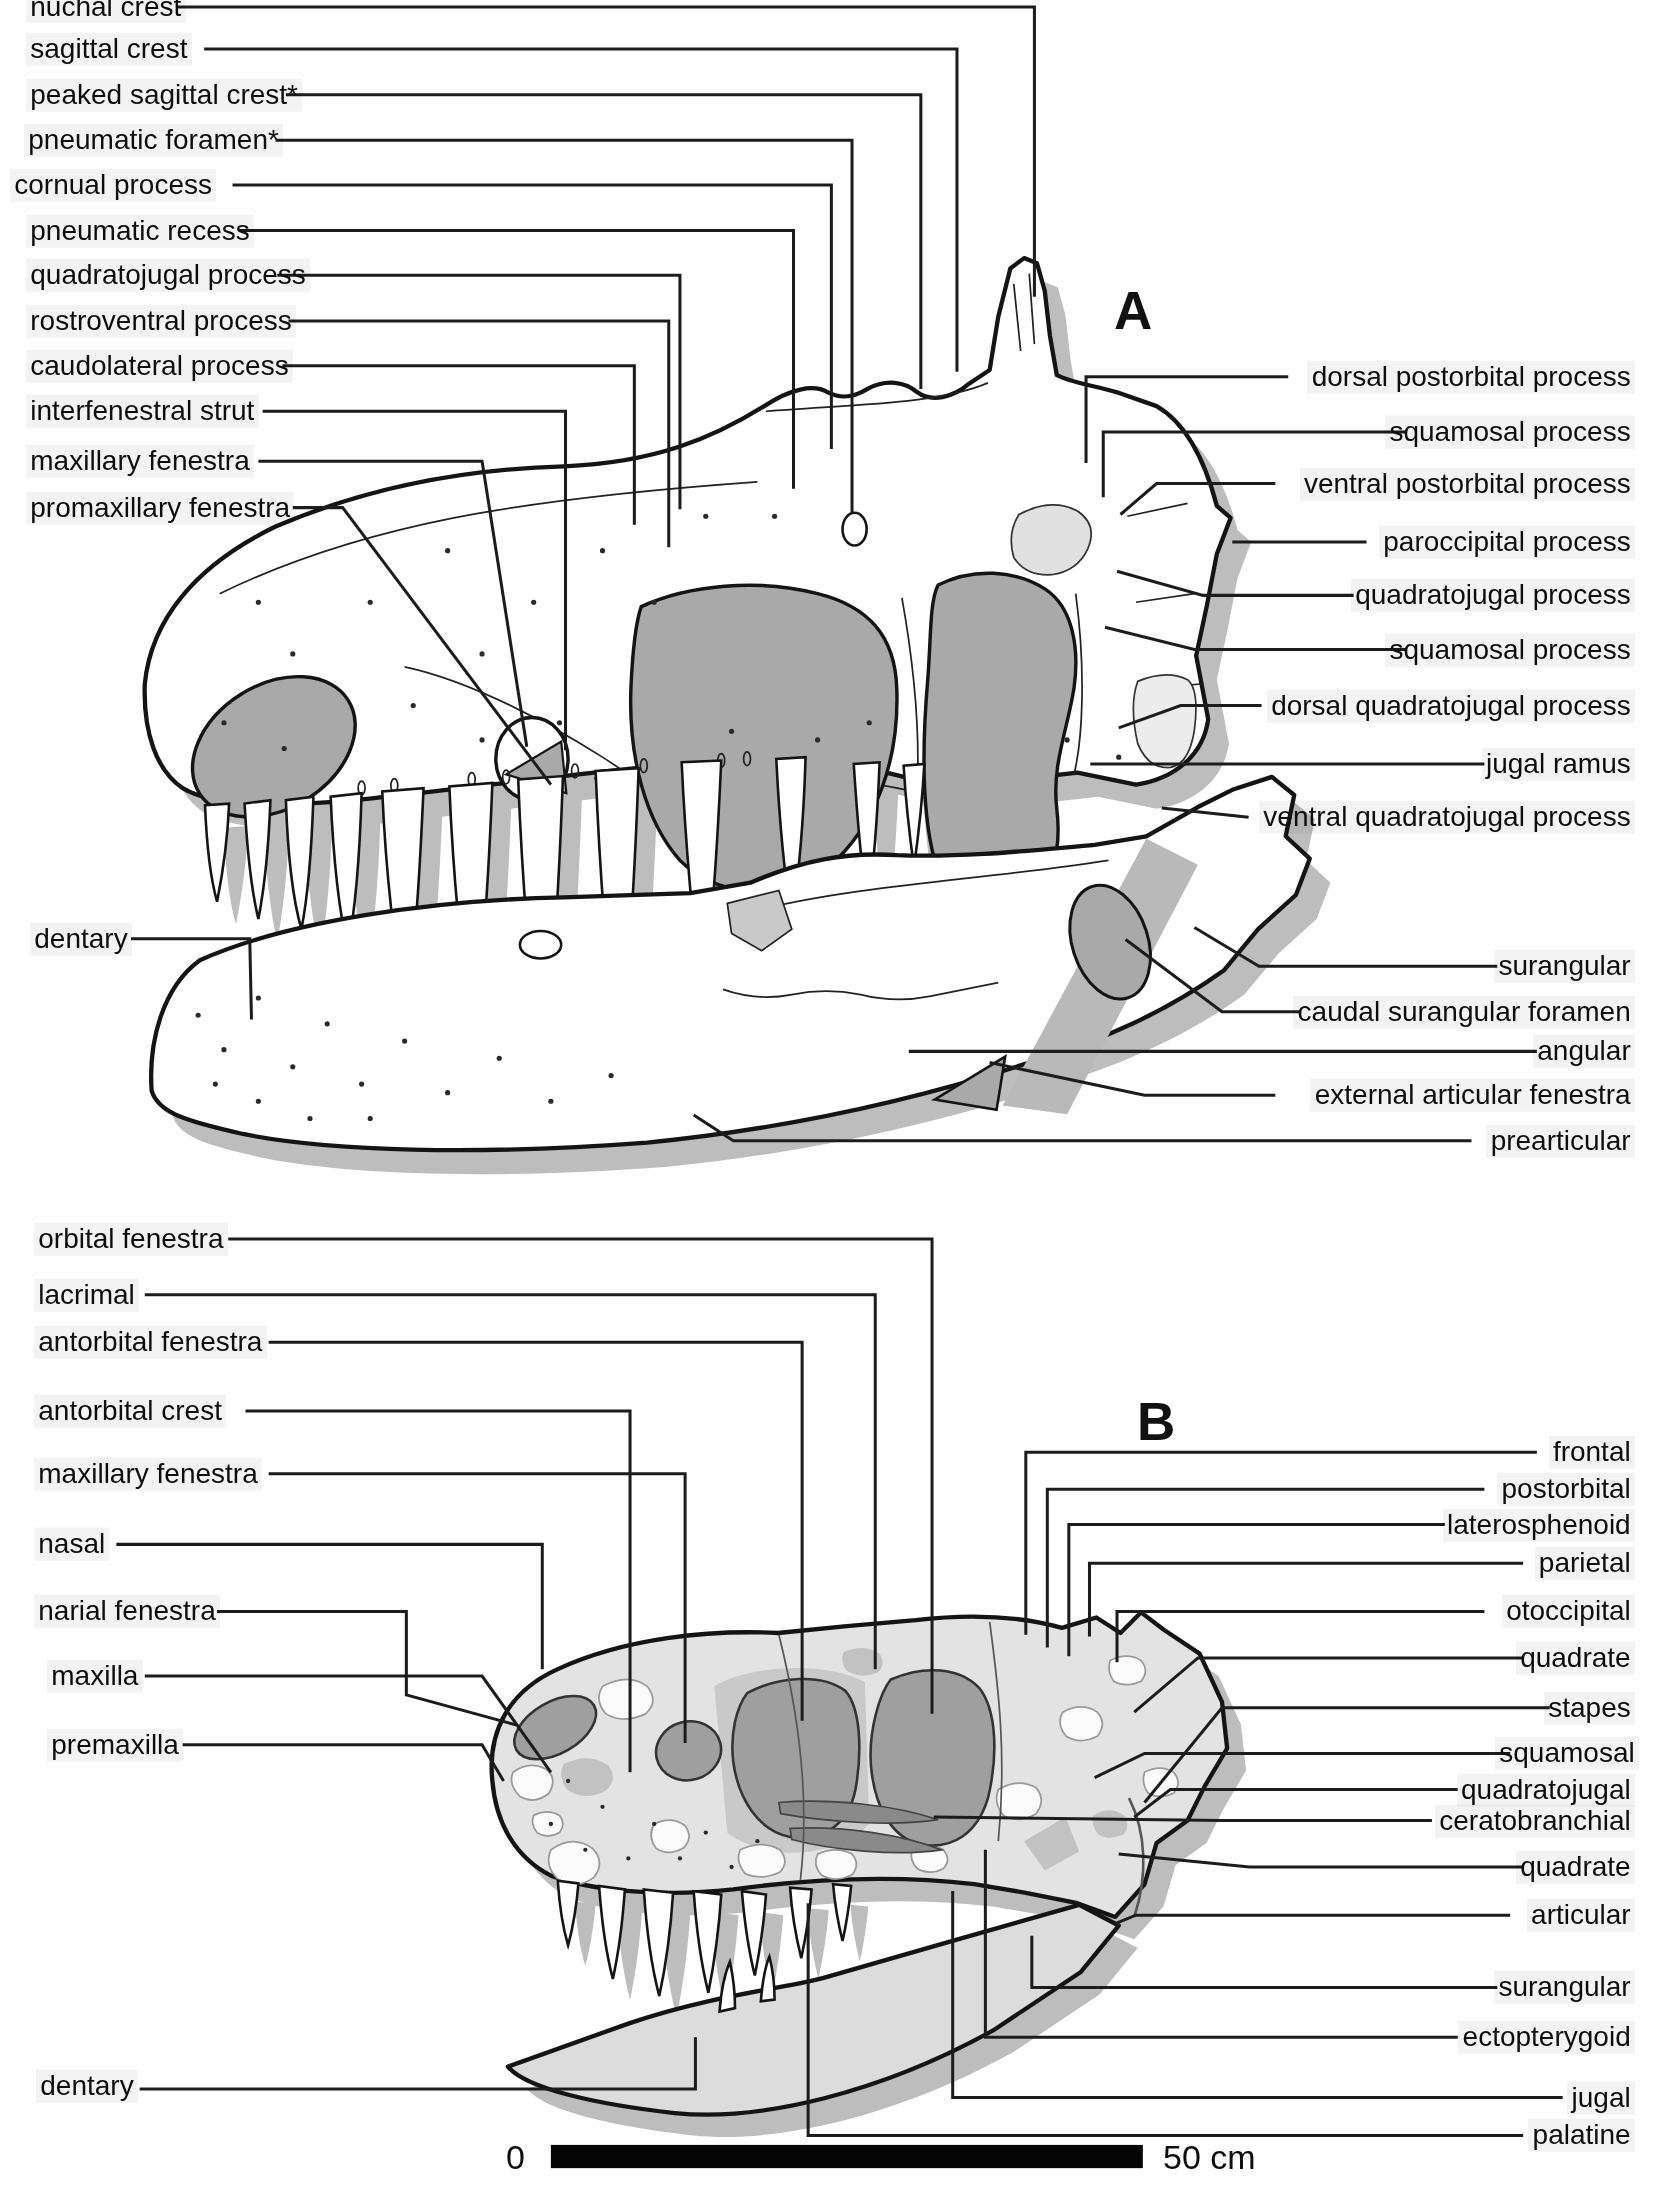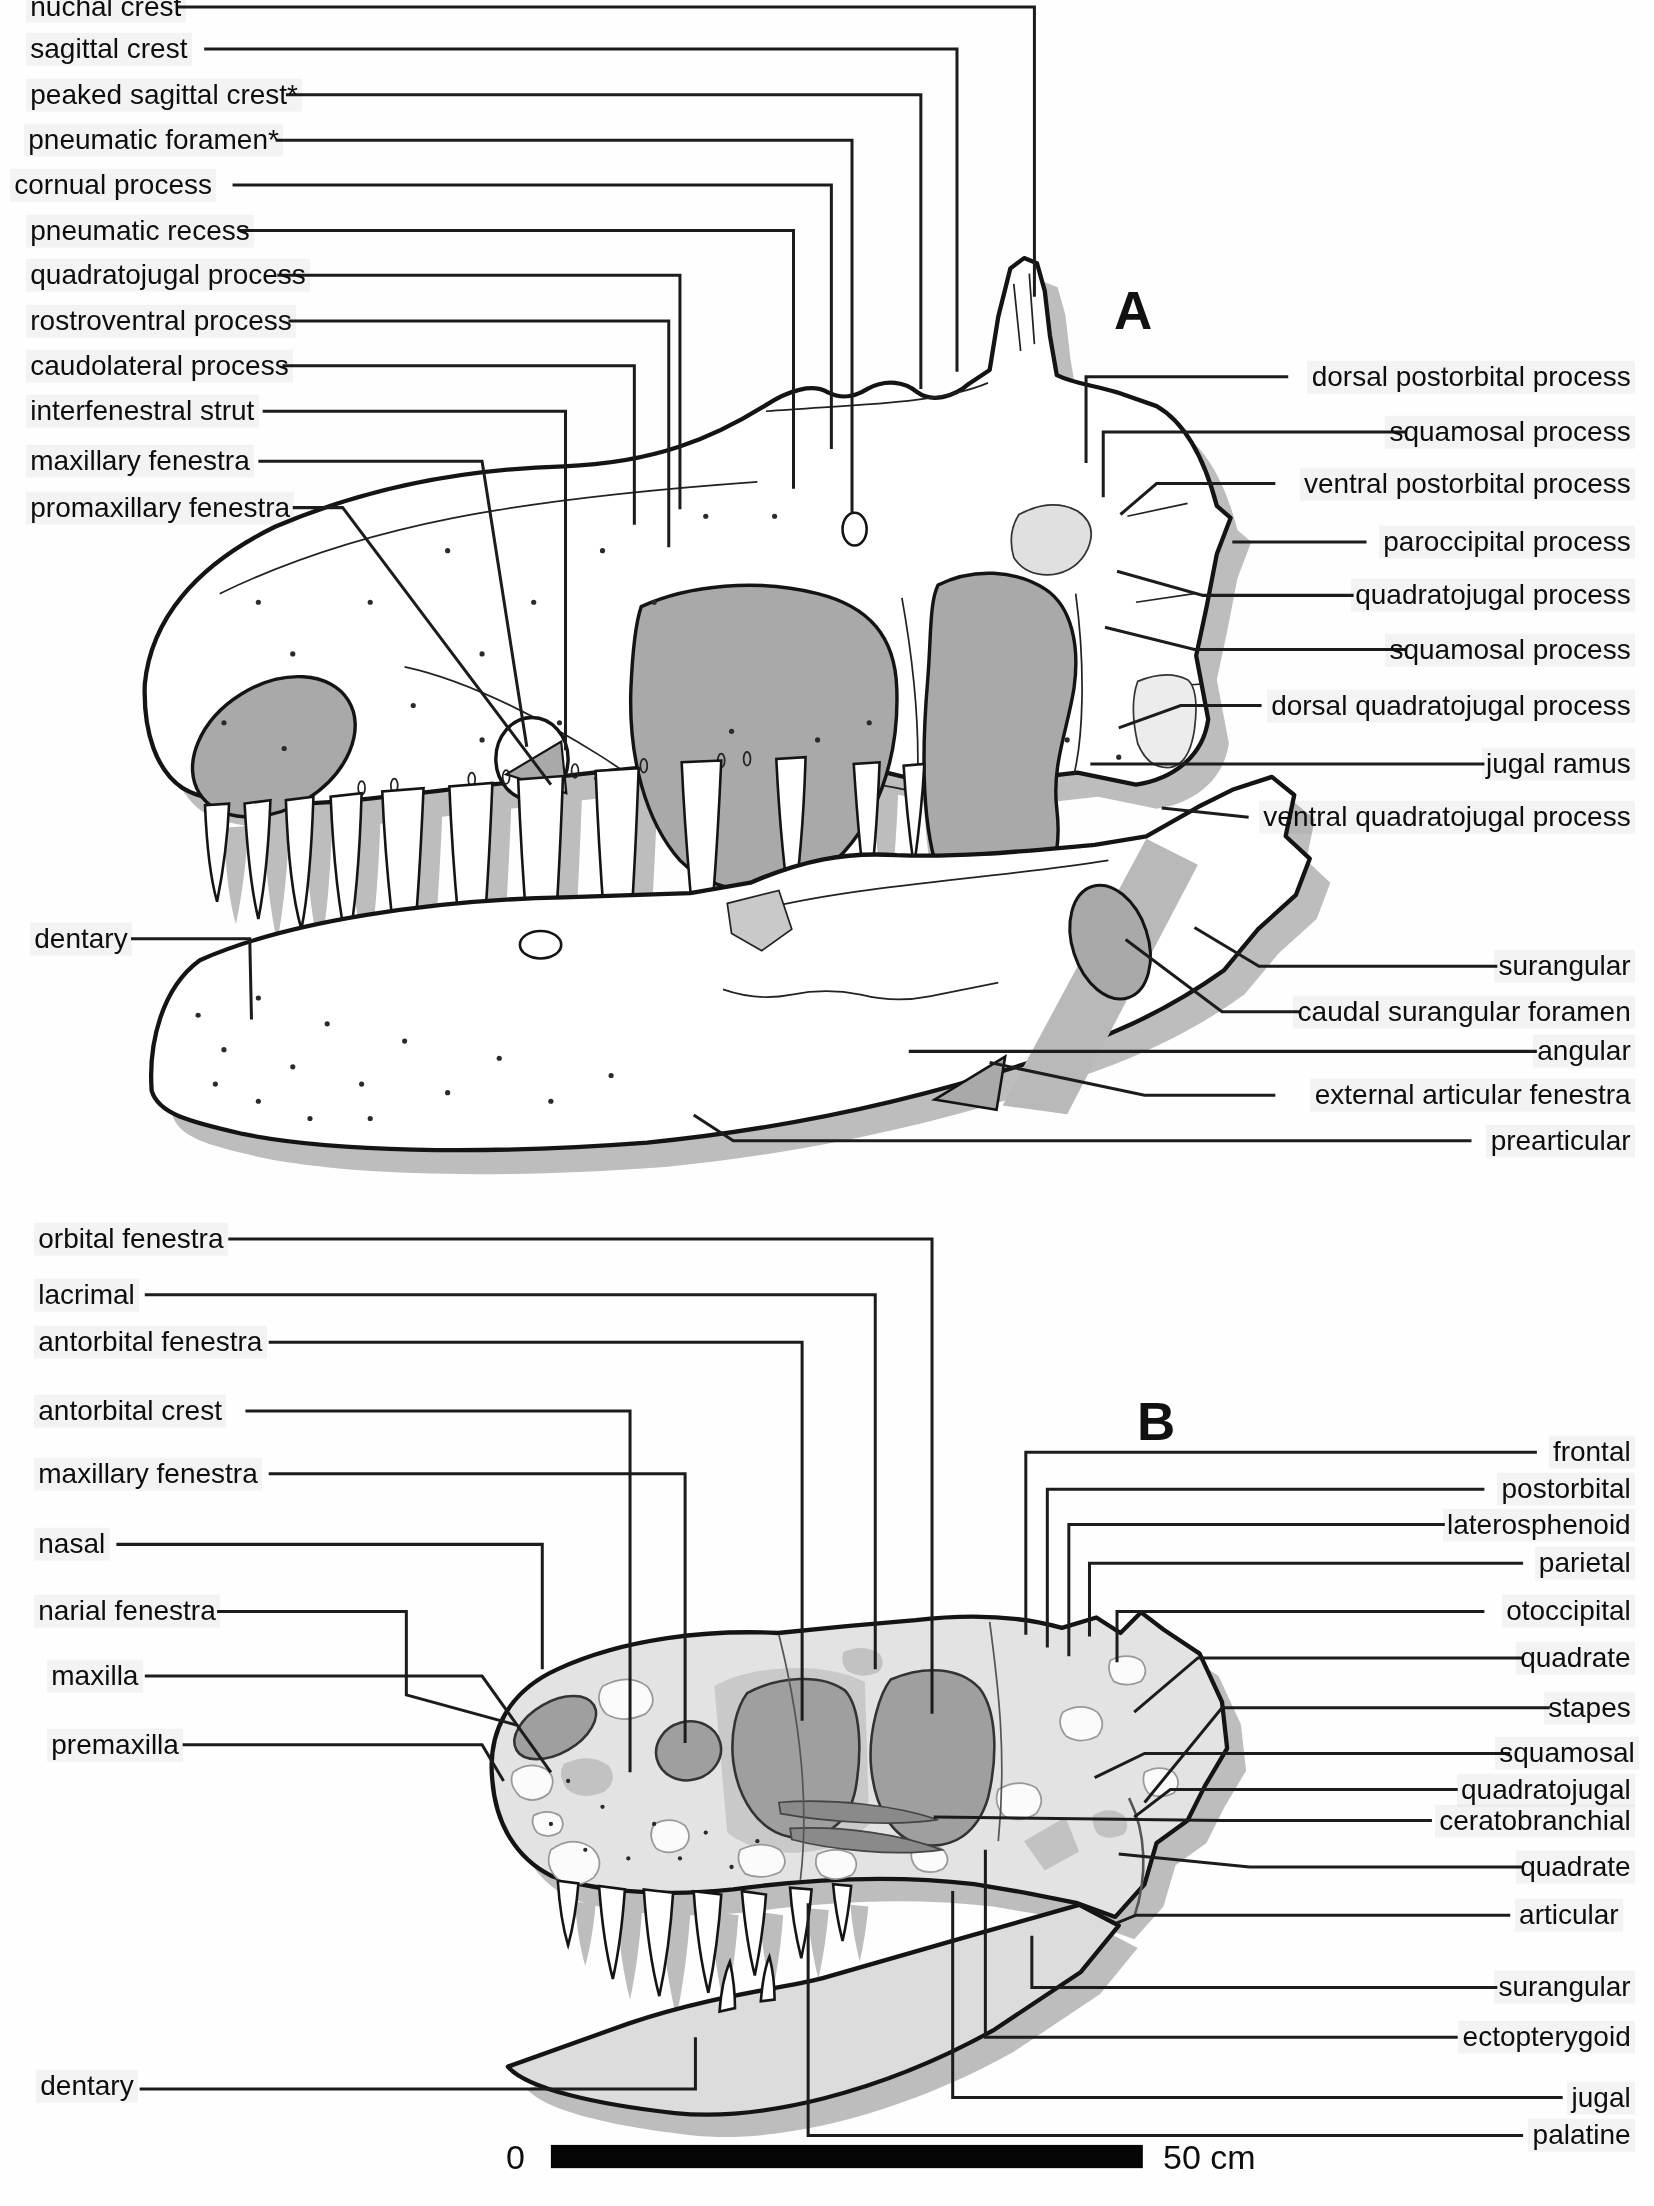--- a/index.html
+++ b/index.html
@@ -293,21 +293,21 @@
 <div class="lbl r" style="right:20px;top:1489px">postorbital</div>
 <div class="lbl r" style="right:20px;top:1525px">laterosphenoid</div>
 <div class="lbl r" style="right:20px;top:1563px">parietal</div>
 <div class="lbl r" style="right:20px;top:1611px">otoccipital</div>
 <div class="lbl r" style="right:20px;top:1658px">quadrate</div>
 <div class="lbl r" style="right:20px;top:1708px">stapes</div>
 <div class="lbl r" style="right:16px;top:1753px">squamosal</div>
 <div class="lbl r" style="right:20px;top:1790px">quadratojugal</div>
 <div class="lbl r" style="right:20px;top:1821px">ceratobranchial</div>
 <div class="lbl r" style="right:20px;top:1867px">quadrate</div>
-<div class="lbl r" style="right:32px;top:1915px">articular</div>
+<div class="lbl r" style="right:20px;top:1915px">articular</div>
 <div class="lbl r" style="right:20px;top:1987px">surangular</div>
 <div class="lbl r" style="right:20px;top:2037px">ectopterygoid</div>
 <div class="lbl r" style="right:20px;top:2098px">jugal</div>
 <div class="lbl r" style="right:20px;top:2135px">palatine</div>
 
 <div class="panel-letter" style="left:1114px;top:310px">A</div>
 <div class="panel-letter" style="left:1137px;top:1421px">B</div>
 <div class="scale-txt" style="left:506px;top:2157px">0</div>
 <div class="scale-txt" style="left:1163px;top:2157px">50 cm</div>
 

